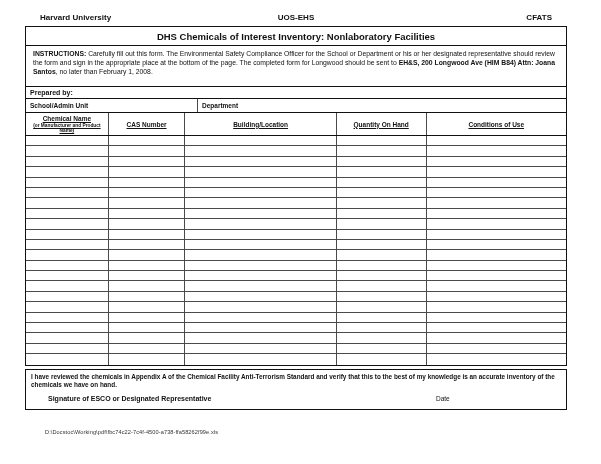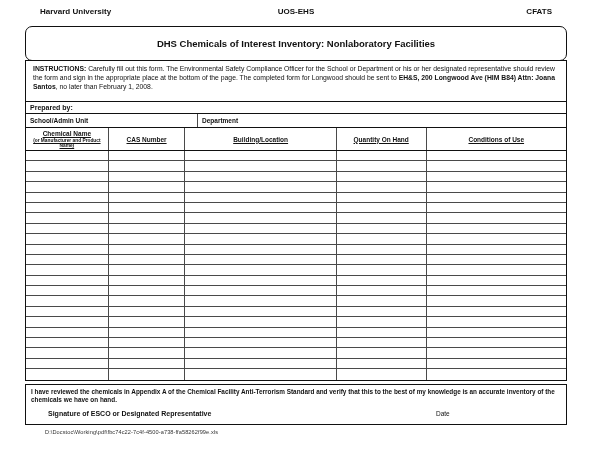--- a/index.html
+++ b/index.html
@@ -1,33 +1,33 @@
 <!DOCTYPE html>
 <html><head>
 <meta charset="utf-8">
 <style>
   html,body{margin:0;padding:0;background:#fff;}
   .page{
     position:relative;width:601px;height:464px;background:#ffffff;
     font-family:"Liberation Sans",sans-serif;color:#111;overflow:hidden;
   }
   
-  .topbar{position:absolute;top:3px;left:25px;width:542px;height:16px;
+  .topbar{position:absolute;top:9px;left:25px;width:542px;height:16px;
     display:flex;align-items:center;font-size:8px;font-weight:bold;}
   .topbar .tl{position:absolute;left:15px;}
   .topbar .tc{position:absolute;left:0;right:0;text-align:center;}
   .topbar .tr{position:absolute;right:15px;margin-left:24px;}
 
   
   .form{position:absolute;top:26px;left:25px;width:542px;}
   .sec{box-sizing:border-box;border:1px solid #111;margin-top:-1px;background:#fff;}
   .sec:first-child{margin-top:0;}
 
-  .title-box{height:35px;display:flex;align-items:center;justify-content:center;
-    font-size:9.5px;font-weight:bold;border-width:1.5px;border-radius:7px;}
+  .title-box{height:20px;display:flex;align-items:center;justify-content:center;
+    font-size:9.5px;font-weight:bold;border-width:1.5px;}
   .instructions{height:42px;padding:3px 7px 0 7px;font-size:6.8px;line-height:9px;text-align:left;}
   .b{font-weight:bold;}
   .prepared{height:13px;display:flex;align-items:center;padding-left:4px;
     font-size:7px;font-weight:bold;}
   .org-row{height:15px;display:flex;}
   .org-cell{box-sizing:border-box;display:flex;align-items:center;padding-left:4px;
     font-size:6.5px;font-weight:bold;}
   .org-cell.school{width:172px;border-right:1px solid #4a4a4a;}
   .org-cell.dept{flex:1;}
 

